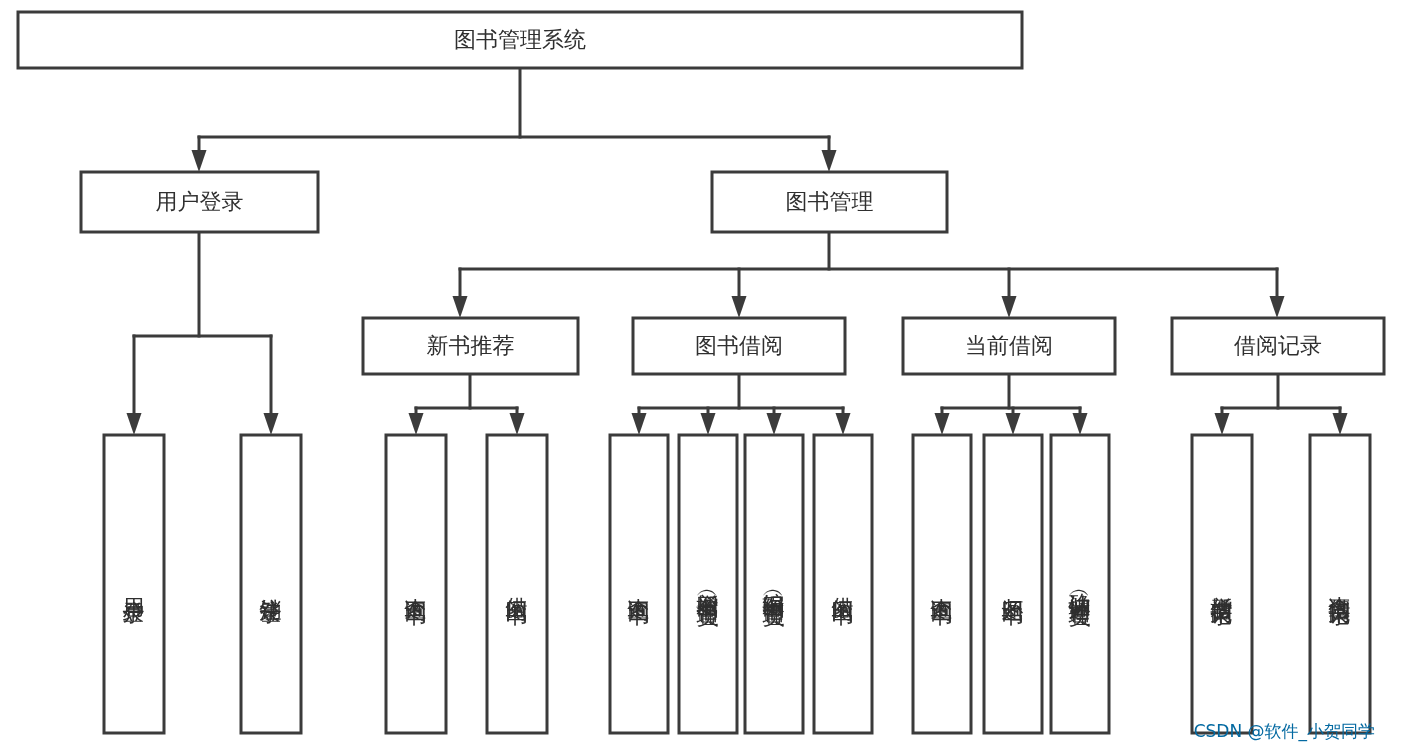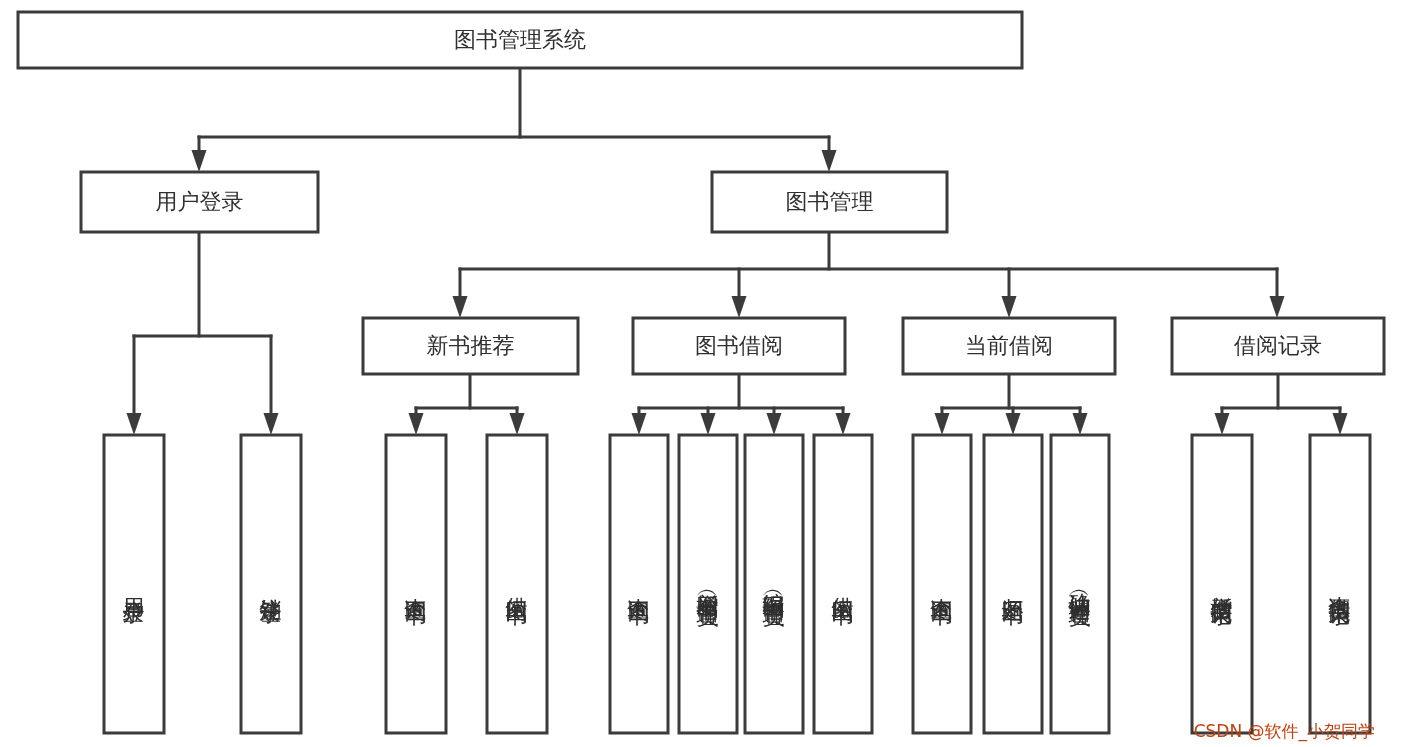--- a/index.html
+++ b/index.html
@@ -65,21 +65,21 @@
     align-items: center;
     justify-content: center;
     pointer-events: none;
   }
   .watermark {
     position: absolute;
     right: 8px;
     bottom: 4px;
     font-family: "DejaVu Sans", "Liberation Sans", sans-serif;
     font-size: 17px;
-    color: #c2410c;
+    color: #0369a1;
     white-space: nowrap;
     user-select: none;
   }
 </style>
 </head>
 <body>
 
 <div id="diagram-root">
   <svg id="flow-svg" viewBox="0 0 1405 747">
     <g id="edges-layer">

